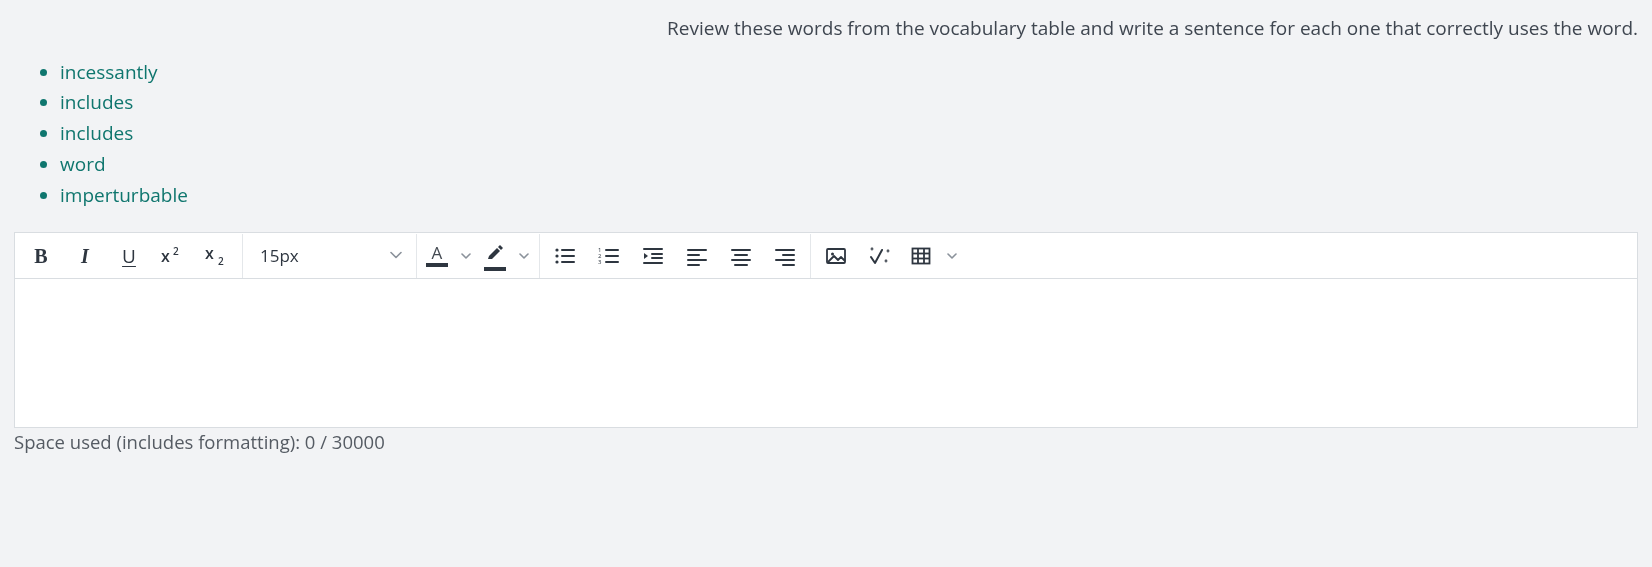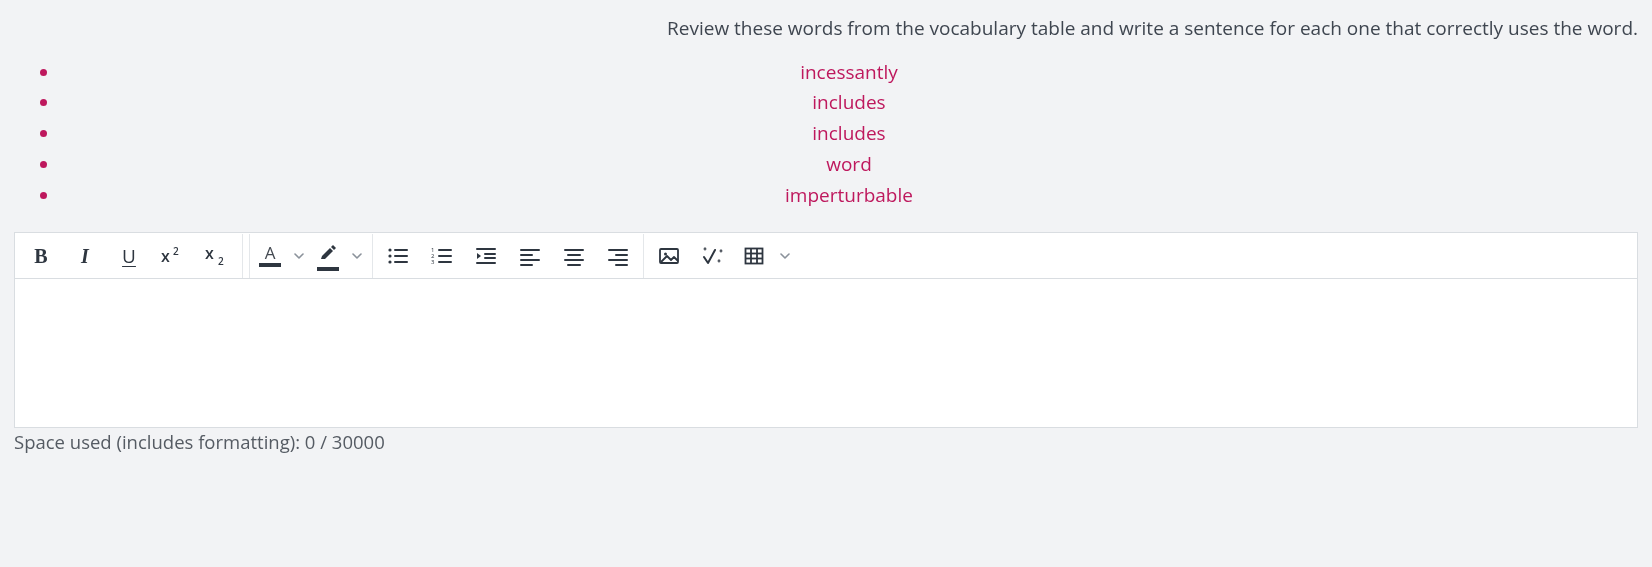--- a/index.html
+++ b/index.html
@@ -18,23 +18,22 @@
     margin-bottom: 14px;
     text-align: right;
   }
   ul.vocab {
     list-style: disc;
     margin-left: 46px;
     margin-bottom: 22px;
   }
   ul.vocab li {
     font-size: 19px;
-    color: #be185d;
+    color: #0f766e;
     line-height: 1.62;
-    text-align: center;
   }
   .editor {
     background: #ffffff;
     border: 1px solid #d9dde1;
   }
   .toolbar {
     display: flex;
     align-items: center;
     height: 46px;
     border-bottom: 1px solid #d9dde1;
@@ -142,20 +141,28 @@
       <span>
         <svg width="24" height="22" viewBox="0 0 24 22">
           <text x="0" y="14" font-size="16" font-weight="600" fill="#2e3640">x</text>
           <text x="13" y="20" font-size="10" font-weight="600" fill="#2e3640">2</text>
         </svg>
       </span>
     </div>
 
     <div class="tb-sep"></div>
 
+    <div class="font-size-select">
+      <span>15px</span>
+      <span class="chev">
+        <svg width="14" height="14" viewBox="0 0 14 14">
+            <path d="M2 4.5 L7 9.5 L12 4.5" stroke="#8b929b" stroke-width="1.6" fill="none" stroke-linecap="round" stroke-linejoin="round"></path>
+          </svg>
+      </span>
+    </div>
 
     <div class="tb-sep"></div>
 
     <div class="color-btn">
       <span class="color-letter">A</span>
       <span class="color-bar"></span>
     </div>
     <div class="small-chev-btn">
       <span>
         <svg width="12" height="12" viewBox="0 0 12 12">

